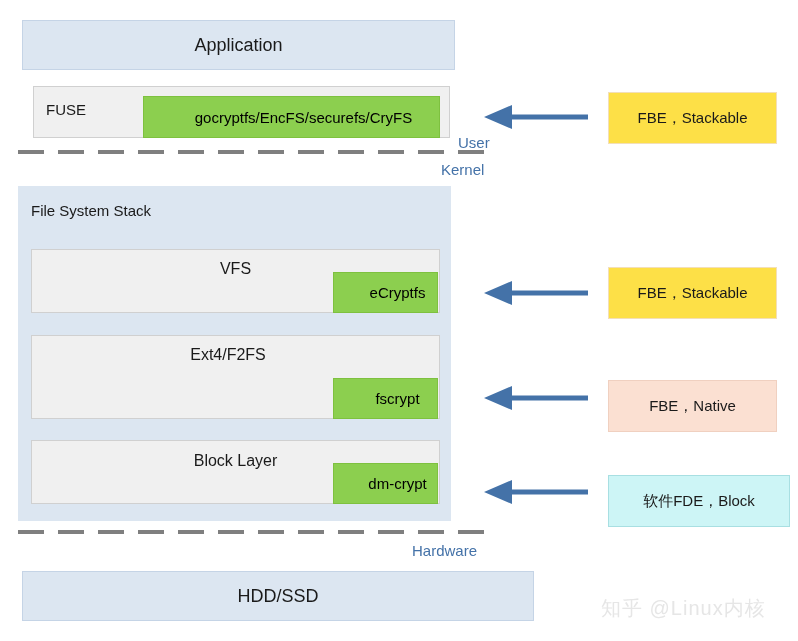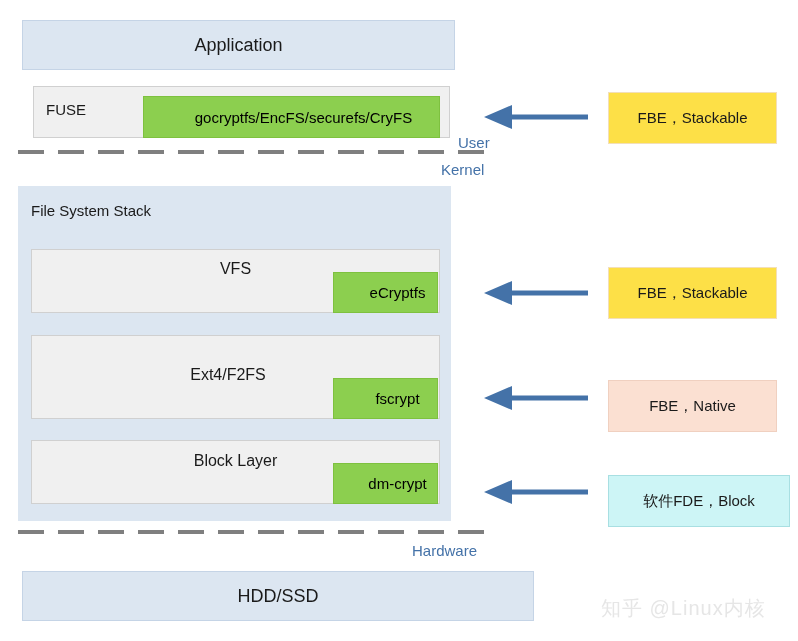--- a/index.html
+++ b/index.html
@@ -121,21 +121,21 @@
 
 <div class="abs t-stack-hd" style="left:31px; top:202px;">File System Stack</div>
 
 <div class="abs box-gray" style="left:31px; top:249px; width:409px; height:64px;"></div>
 <div class="abs label-center t-layer" style="left:31px; top:260px; width:409px;">VFS</div>
 <div class="abs box-green" style="left:333px; top:272px; width:105px; height:41px;">
   <span class="t-green-sm">eCryptfs</span>
 </div>
 
 <div class="abs box-gray" style="left:31px; top:335px; width:409px; height:84px;"></div>
-<div class="abs label-center t-layer" style="left:31px; top:346px; width:394px;margin-top:20px;">Ext4/F2FS</div>
+<div class="abs label-center t-layer" style="left:31px; top:346px; width:394px;">Ext4/F2FS</div>
 <div class="abs box-green" style="left:333px; top:378px; width:105px; height:41px;">
   <span class="t-green-sm">fscrypt</span>
 </div>
 
 <div class="abs box-gray" style="left:31px; top:440px; width:409px; height:64px;"></div>
 <div class="abs label-center t-layer" style="left:31px; top:452px; width:409px;">Block Layer</div>
 <div class="abs box-green" style="left:333px; top:463px; width:105px; height:41px;">
   <span class="t-green-sm">dm-crypt</span>
 </div>
 

